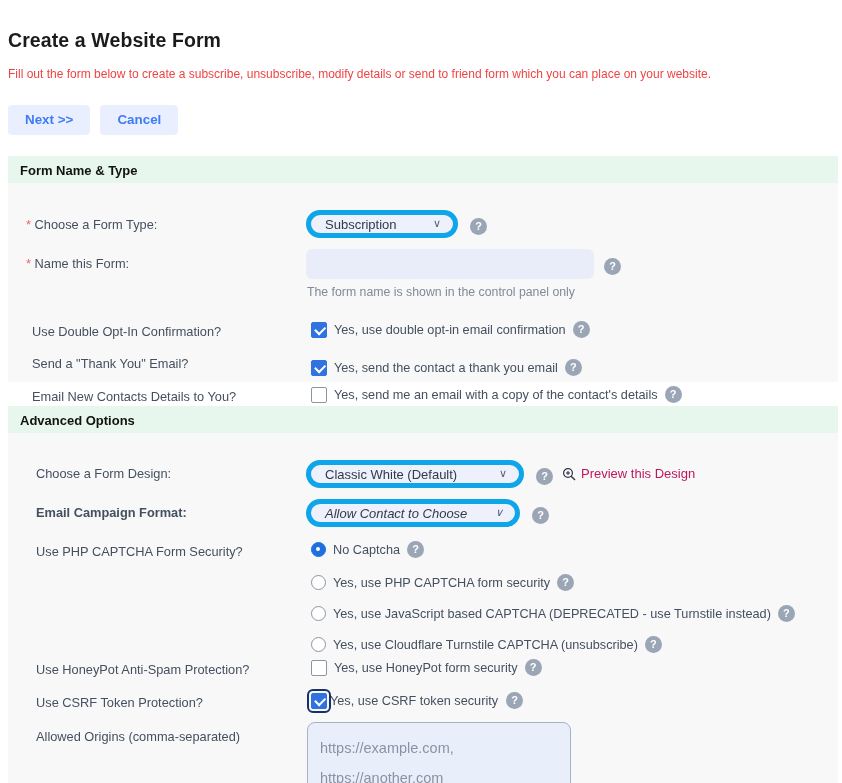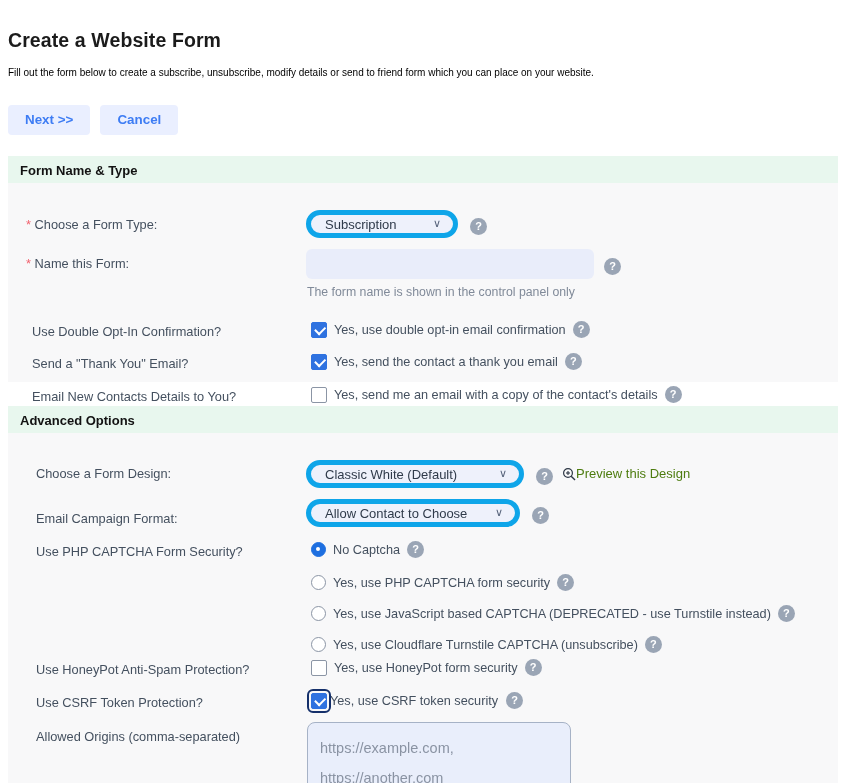--- a/index.html
+++ b/index.html
@@ -14,21 +14,21 @@
   .page { position: relative; width: 842px; height: 783px; margin-top: 23px; }
 
   
   .page-title {
     position: absolute; left: 8px; top: 6px;
     font-size: 19.5px; font-weight: bold; color: #1b1b1b;
     letter-spacing: .1px;
   }
   .page-intro {
     position: absolute; left: 8px; top: 44px;
-    font-size: 10px; color: #000000;
+    font-size: 12px; color: #ef4444;
   }
   .btn-row { position: absolute; left: 8px; top: 82px; display: flex; gap: 10px; }
   .btn {
     background: #eaefff; color: #3d7cf4;
     border: none; border-radius: 4px;
     font-family: "Liberation Sans", sans-serif;
     font-size: 13.4px; font-weight: bold;
     padding: 8px 17px; cursor: pointer;
     line-height: 14px;
   }
@@ -118,22 +118,22 @@
   .ta {
     width: 264px; height: 102px;
     background: #e9eefb; border: 1px solid #a6b2c6; border-radius: 8px;
     font-size: 14.5px; color: #7d8696; padding: 10px 12px;
     font-family: "Liberation Sans", sans-serif;
     line-height: 30px; resize: both; outline: none;
   }
   .ta::placeholder { color: #8a93a3; }
 
   
-  .prev { display: inline-flex; align-items: center; cursor: pointer;
-          font-size: 13px; color: #4d7c0f; white-space: nowrap; }
+  .prev { display: inline-flex; align-items: center; gap: 5px; cursor: pointer;
+          font-size: 13px; color: #be185d; white-space: nowrap; }
 </style>
 </head>
 <body>
 
 <div class="page">
 
   <div class="page-title">Create a Website Form</div>
   <div class="page-intro">Fill out the form below to create a subscribe, unsubscribe, modify details or send to friend form which you can place on your website.</div>
   <div class="btn-row">
     <button class="btn">Next &gt;&gt;</button>
@@ -170,21 +170,21 @@
         <div class="lbl" style="left:24px; top:2px;">Use Double Opt-In Confirmation?</div>
         <div class="ctrl optline" style="left:303px; top:1px;">
           <span class="cb on"></span>
           <span class="ot">Yes, use double opt-in email confirmation</span>
           <span class="help">?</span>
         </div>
       </div>
 
       <div class="row" style="top:169px;">
         <div class="lbl" style="left:24px; top:2px;">Send a "Thank You" Email?</div>
-        <div class="ctrl optline" style="left:303px; top:1px;">
+        <div class="ctrl optline" style="left:303px; top:7px;">
           <span class="cb on"></span>
           <span class="ot">Yes, send the contact a thank you email</span>
           <span class="help">?</span>
         </div>
       </div>
 
       <div class="row" style="top:202px;">
         <div class="lbl" style="left:24px; top:2px;">Email New Contacts Details to You?</div>
         <div class="ctrl optline" style="left:303px; top:1px;">
           <span class="cb off"></span>
@@ -218,23 +218,23 @@
               <line x1="9.2" y1="9.2" x2="13" y2="13" stroke="#2c3644" stroke-width="1.4"></line>
               <line x1="4" y1="6" x2="8" y2="6" stroke="#2c3644" stroke-width="1.1"></line>
               <line x1="6" y1="4" x2="6" y2="8" stroke="#2c3644" stroke-width="1.1"></line>
             </svg>
           </span>
           <span>Preview this Design</span>
         </div>
       </div>
 
       <div class="row" style="top:67px;">
-        <div class="lbl" style="left:28px; top:9px;">Email Campaign Format:</div>
+        <div class="lbl" style="left:28px; top:3px;font-weight:bold;">Email Campaign Format:</div>
         <div class="ctrl" style="left:298px; top:-1px;">
-          <span class="sel" style="min-width:214px;">
+          <span class="sel" style="min-width:214px;font-style:italic;">
             <span>Allow Contact to Choose</span>
             <span class="cv">∨</span>
           </span>
         </div>
         <div class="ctrl" style="left:524px; top:6px;">
           <span class="help">?</span>
         </div>
       </div>
 
       <div class="row" style="top:106px; height:116px;text-decoration:underline;">

